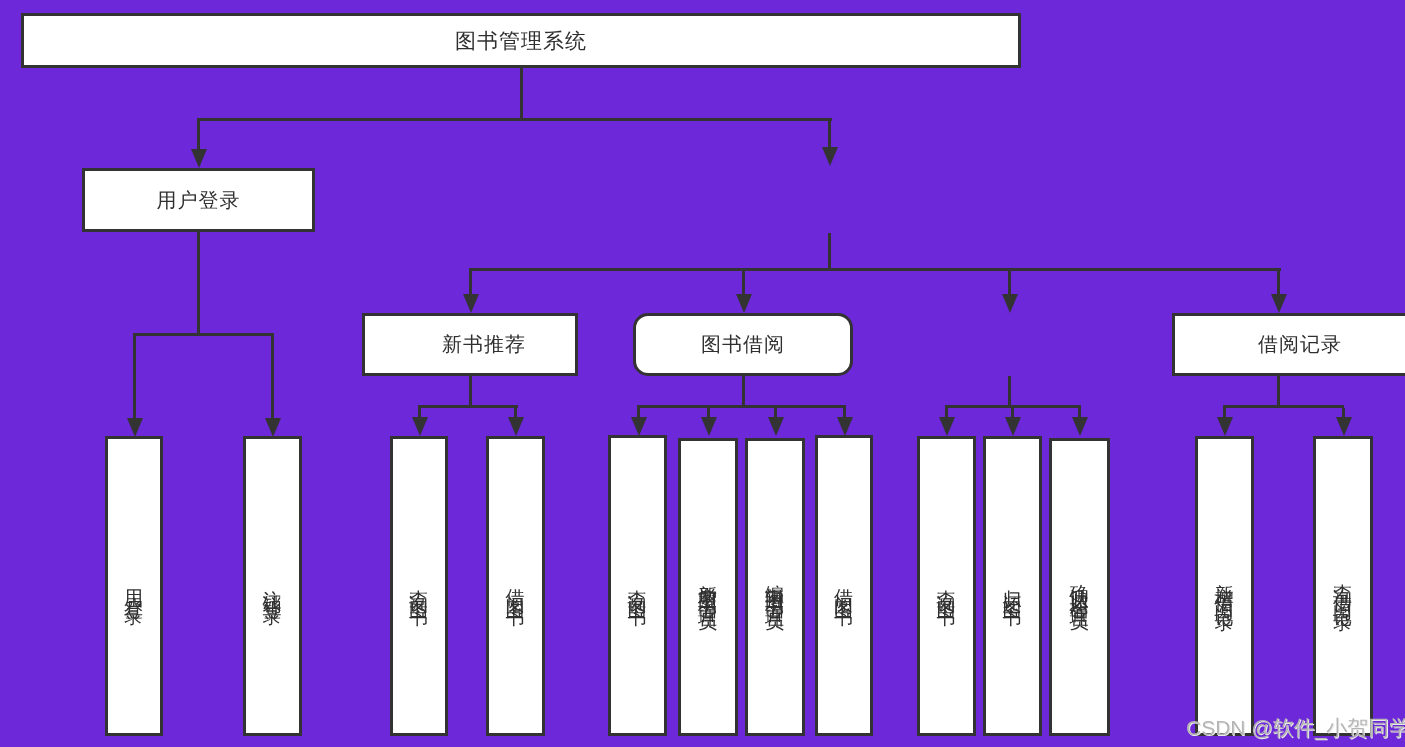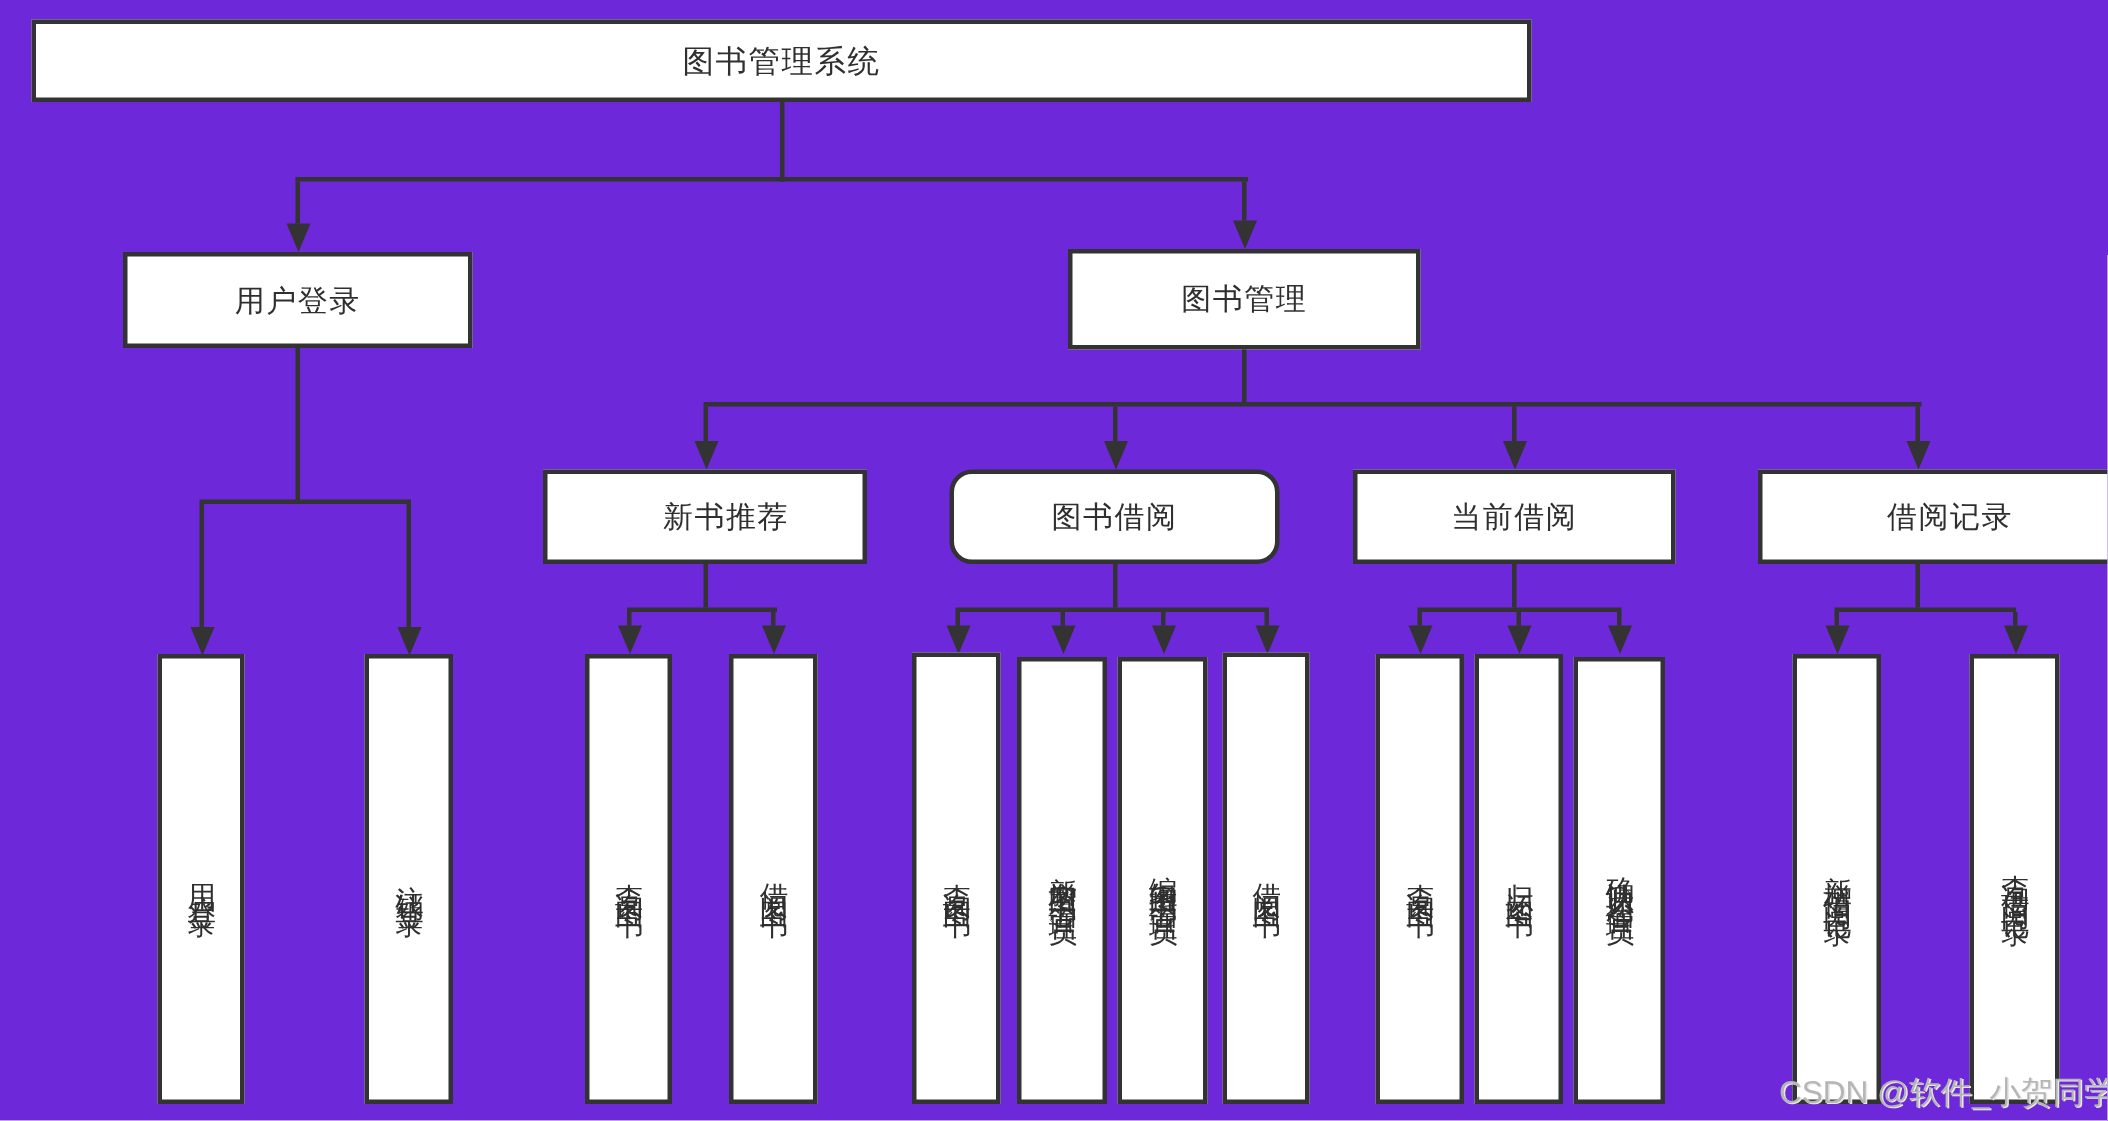--- a/index.html
+++ b/index.html
@@ -85,44 +85,38 @@
   </div>
 
   <div class="stem" style="left:520px; top:68px; height:53px;"></div>
   <div class="bar" style="left:197px; top:118px; width:635px;"></div>
   <div class="drop" style="left:197px; top:121px; height:28px;"></div>
   <div class="drop" style="left:828px; top:121px; height:26px;"></div>
 
   <div class="box" style="left:82px; top:168px; width:233px; height:64px;">
     <span class="hlabel">用户登录</span>
   </div>
-  <div class="box" style="left:712px; top:166px; width:235px; height:67px;">
-    <span class="hlabel">图书管理</span>
-  </div>
 
   <div class="stem" style="left:197px; top:232px; height:104px;"></div>
   <div class="bar" style="left:133px; top:333px; width:141px;"></div>
   <div class="drop" style="left:133px; top:336px; height:82px;"></div>
   <div class="drop" style="left:271px; top:336px; height:82px;"></div>
 
   <div class="stem" style="left:828px; top:233px; height:35px;"></div>
   <div class="bar" style="left:469px; top:268px; width:812px;"></div>
   <div class="drop" style="left:469px; top:271px; height:23px;"></div>
   <div class="drop" style="left:742px; top:271px; height:23px;"></div>
   <div class="drop" style="left:1008px; top:271px; height:23px;"></div>
   <div class="drop" style="left:1277px; top:271px; height:23px;"></div>
 
   <div class="box" style="left:362px; top:313px; width:216px; height:63px;padding-left:28px;">
     <span class="hlabel">新书推荐</span>
   </div>
   <div class="box" style="left:633px; top:313px; width:220px; height:63px;border-radius:15px;">
     <span class="hlabel">图书借阅</span>
-  </div>
-  <div class="box" style="left:902px; top:313px; width:215px; height:63px;">
-    <span class="hlabel">当前借阅</span>
   </div>
   <div class="box" style="left:1172px; top:313px; width:256px; height:63px;">
     <span class="hlabel">借阅记录</span>
   </div>
 
   <div class="stem" style="left:469px; top:376px; height:29px;"></div>
   <div class="bar" style="left:418px; top:405px; width:100px;"></div>
   <div class="drop" style="left:418px; top:408px; height:9px;"></div>
   <div class="drop" style="left:514px; top:408px; height:9px;"></div>
 

